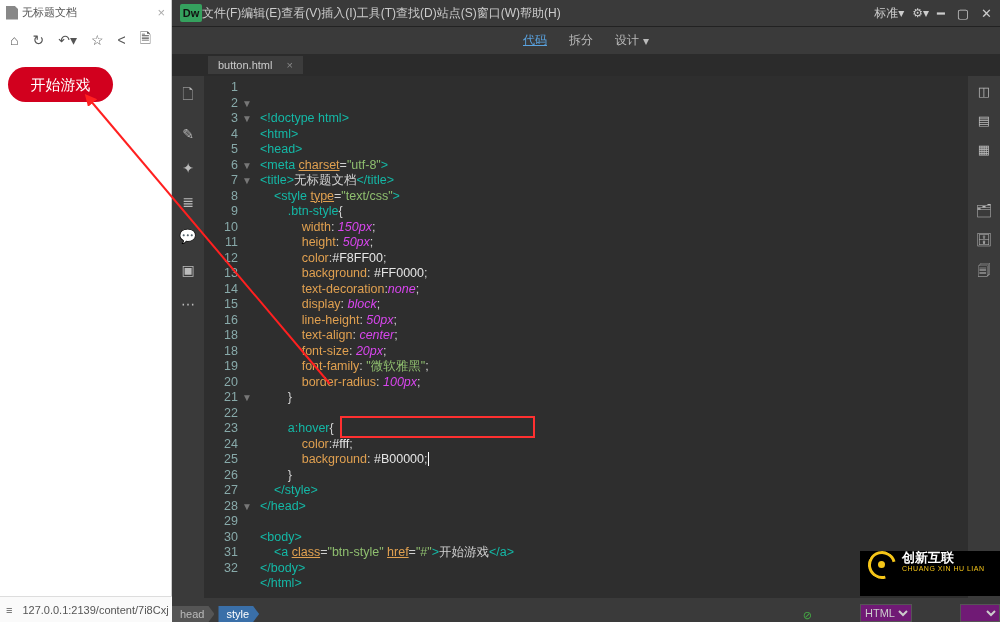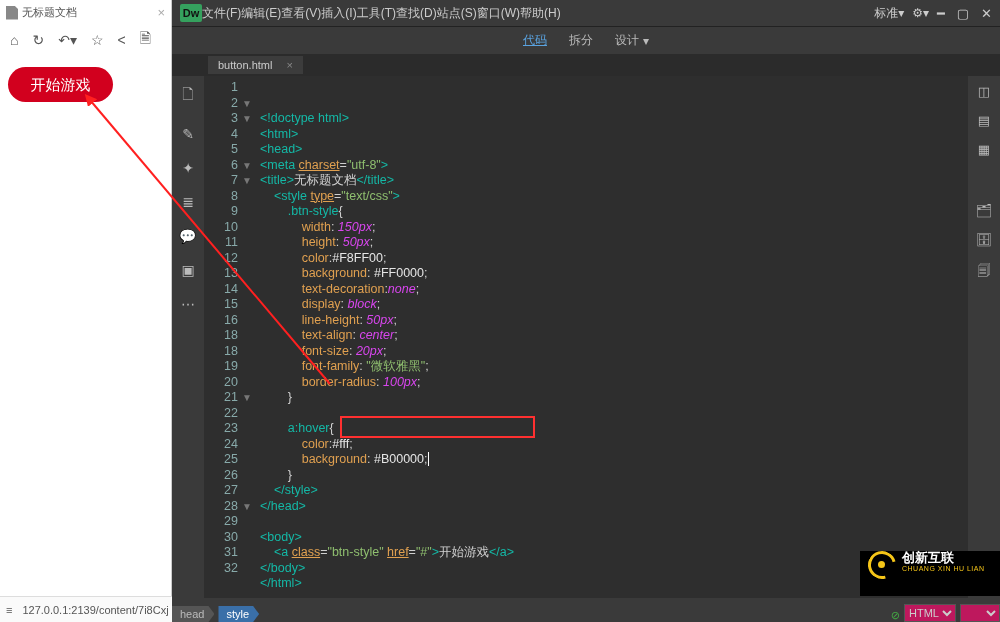--- a/index.html
+++ b/index.html
@@ -65,21 +65,21 @@
 .corp-logo { position: absolute; right: 0; bottom: 26px; width: 140px; height: 45px; background: #000; color: #fff; display: flex; align-items: flex-start; padding: 0 8px; gap: 6px; }
 .corp-logo .mark { width: 28px; height: 28px; position: relative; }
 .corp-logo .mark::before { content: ""; position: absolute; inset: 0; border: 3px solid #f5c518; border-radius: 50%; border-right-color: transparent; transform: rotate(30deg); }
 .corp-logo .mark::after { content: ""; position: absolute; left: 10px; top: 10px; width: 7px; height: 7px; background: #f5c518; border-radius: 50%; }
 .corp-logo .txt-cn { font-size: 13px; font-weight: bold; line-height: 1.1; }
 .corp-logo .txt-en { font-size: 7px; color: #f5c518; letter-spacing: 0.5px; }
 
 
 .arrow-svg { position: absolute; left: 0; top: 0; pointer-events: none; }
 
-select.dummy { background: #be185d; color: #ccc; border: 1px solid #555; font-size: 11px; height: 18px; }
+select.dummy { background: #701a75; color: #ccc; border: 1px solid #555; font-size: 11px; height: 18px; margin-left: 44px; }
 </style>
 </head>
 <body>
 
 <div class="browser">
   <div class="tab-bar">
     <span class="doc-icon"></span>
     <span>无标题文档</span>
     <span class="tab-close">×</span>
   </div>

